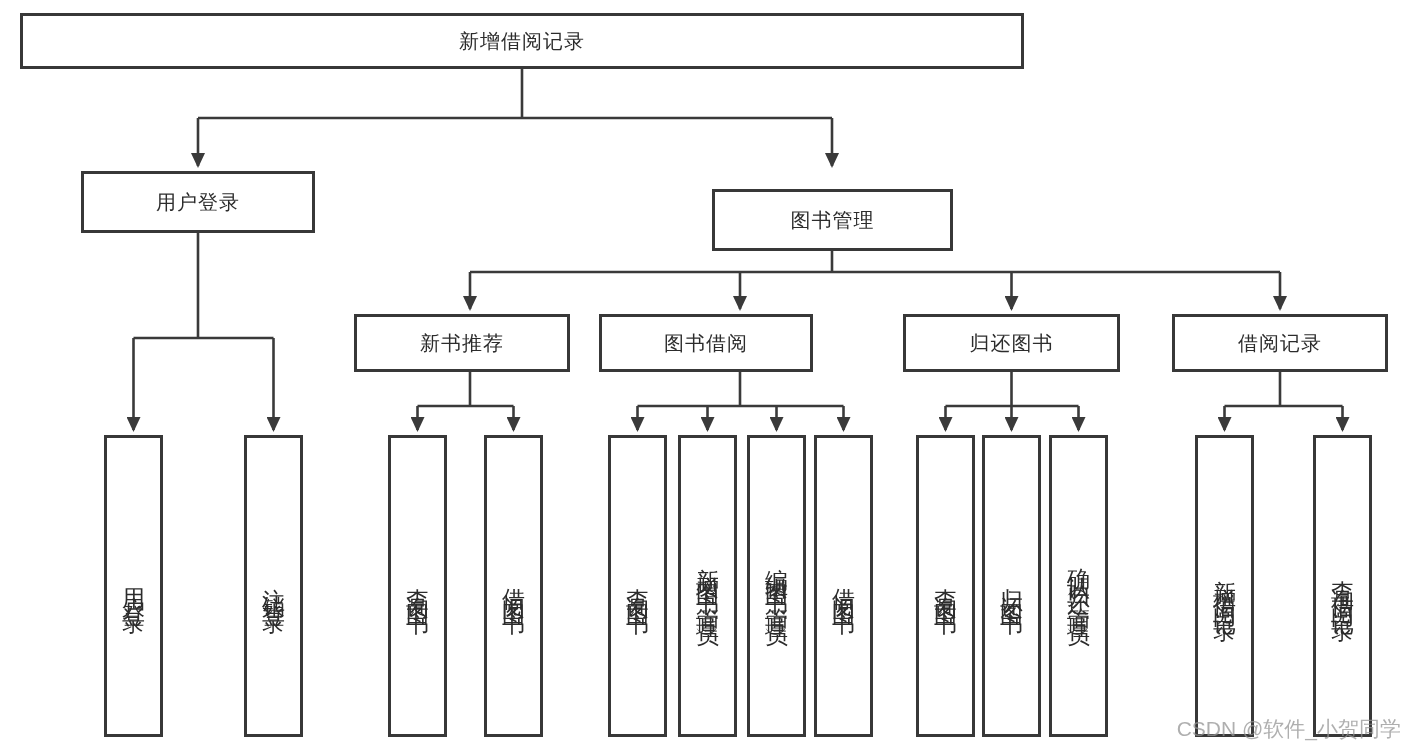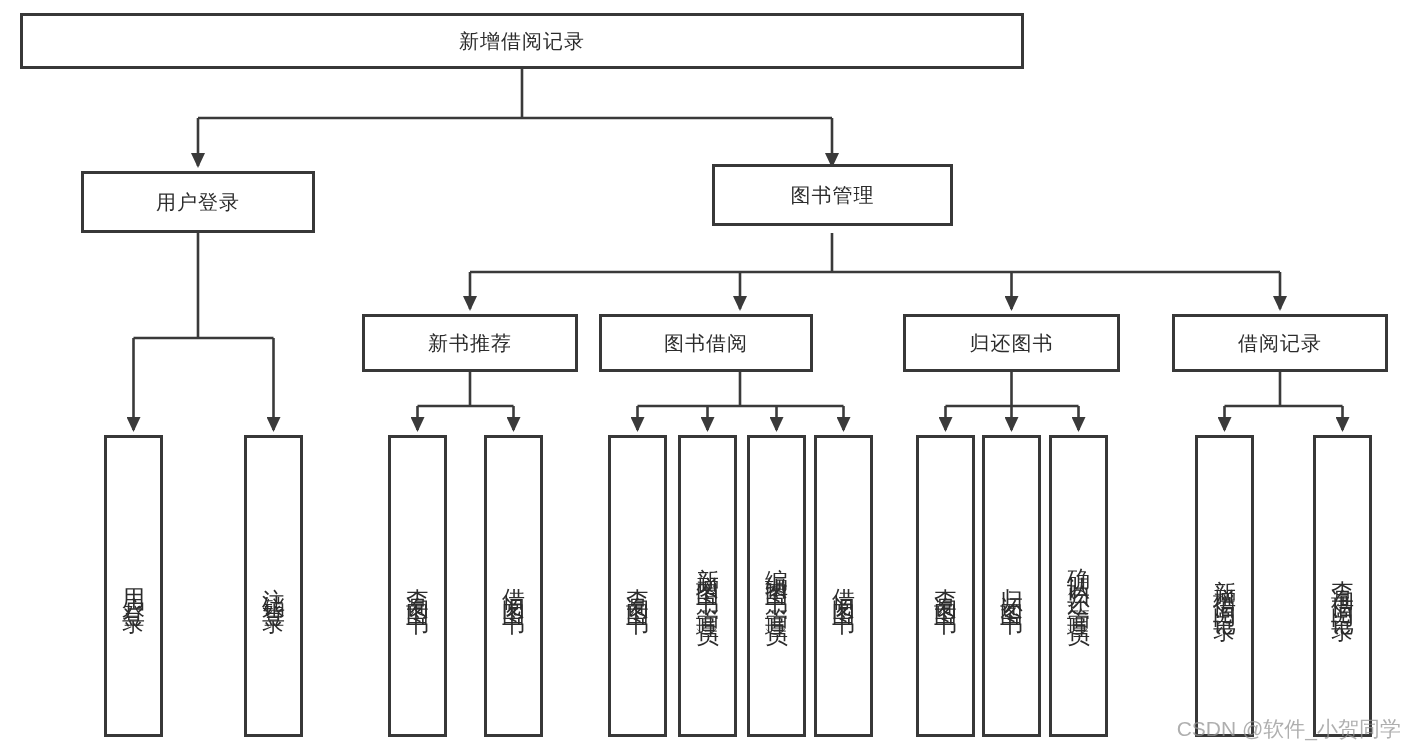--- a/index.html
+++ b/index.html
@@ -23,23 +23,23 @@
     border: 3px solid #383838;
     display: flex;
     align-items: center;
     justify-content: center;
     color: #2c2c2c;
     text-align: center;
   }
   .hlabel { font-size: 20px; letter-spacing: 1px; white-space: nowrap; }
   .root  { left: 20px;  top: 13px;  width: 1004px; height: 56px; }
   .lvl2a { left: 81px;  top: 171px; width: 234px;  height: 62px; }
-  .lvl2b { left: 712px; top: 164px; width: 241px;  height: 62px; }
+  .lvl2b { left: 712px; top: 189px; width: 241px;  height: 62px; }
   .lvl3  { top: 314px; height: 58px; }
-  .l3a { left: 362px;  width: 216px; justify-content: center; }
+  .l3a { left: 354px;  width: 216px; justify-content: center; }
   .l3b { left: 599px;  width: 214px; }
   .l3c { left: 903px;  width: 217px; }
   .l3d { left: 1172px; width: 216px; }
   .leaf { top: 435px; width: 59px; height: 302px; }
   .vtext {
     writing-mode: vertical-lr;
     text-orientation: mixed;
     font-size: 23px;
     letter-spacing: 8px;
     line-height: 1;

